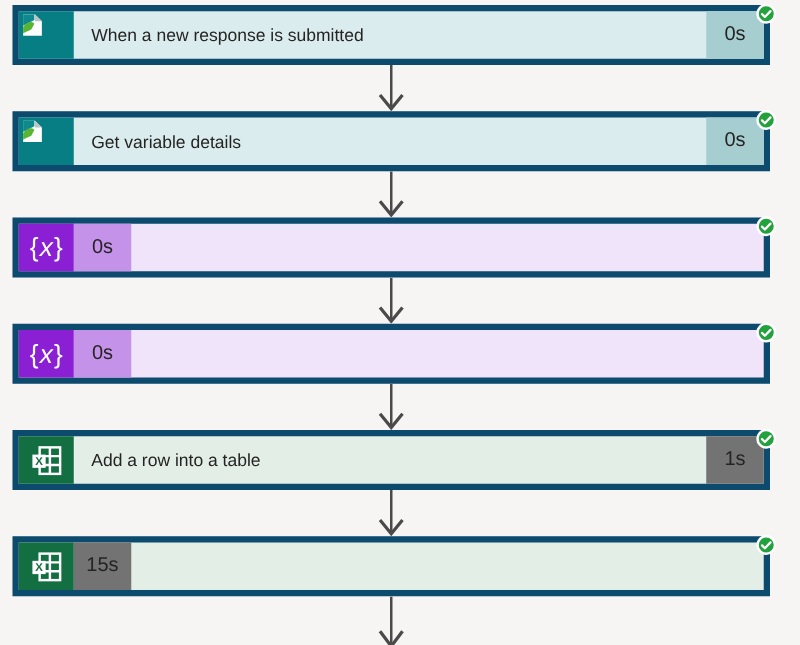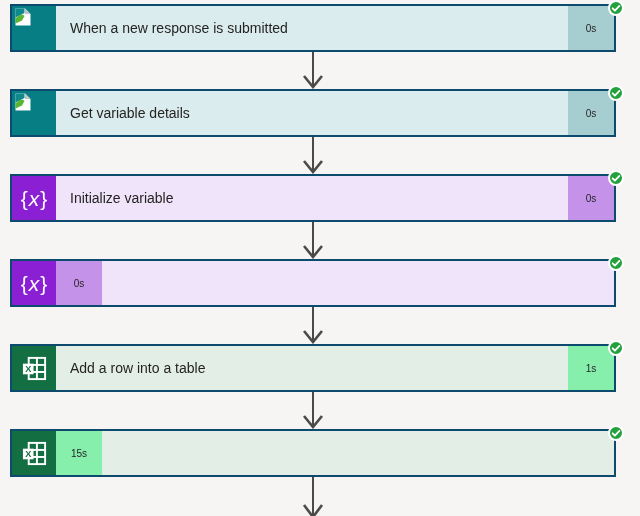--- a/index.html
+++ b/index.html
@@ -18,21 +18,21 @@
     flex-direction: column;
     padding-top: 4px;
   }
   .card {
     position: relative;
     margin-left: 10px;
     width: 606px;
     height: 48px;
     display: flex;
     align-items: stretch;
-    border: 2px solid #0c4a6e;
+    border: 5px solid #0c4a6e;
     cursor: pointer;
   }
   .icon-cell {
     flex: none;
     width: 44px;
     position: relative;
     display: flex;
     align-items: center;
     justify-content: center;
   }
@@ -44,32 +44,32 @@
     font-size: 14px;
     white-space: nowrap;
     overflow: hidden;
   }
   .duration {
     flex: none;
     width: 46px;
     display: flex;
     align-items: center;
     justify-content: center;
-    font-size: 10px;
+    font-size: 16px;
   }
   
   .card.teal   { background: #daeced; }
   .card.teal   .icon-cell { background: #077d84; }
   .card.teal   .duration  { background: #a6ced1; }
   .card.purple { background: #efe4f9; }
   .card.purple .icon-cell { background: #8a1fd3; }
   .card.purple .duration  { background: #c592ea; }
   .card.green  { background: #e3eee6; }
   .card.green  .icon-cell { background: #136f42; }
-  .card.green  .duration  { background: #86efac; text-align: center; }
+  .card.green  .duration  { background: #737373; text-align: center; }
 
   
   .forms-glyph {
     position: absolute;
     top: 1px;
     left: 1px;
     width: 20px;
     height: 20px;
   }
   
@@ -166,21 +166,20 @@
     </div>
 
     <div class="card purple">
       <div class="icon-cell">
         <span class="var-glyph">
             <span class="brace">{</span>
             <span class="vx">x</span>
             <span class="brace">}</span>
           </span>
       </div>
-      <div class="step-title">Initialize variable</div>
       <div class="duration">0s</div>
       <div class="badge">
         <svg viewBox="0 0 16 16" width="12" height="12">
             <path d="M3.5 8.4 l3 3 L12.5 5.2" stroke="#fff" stroke-width="2.4" fill="none" stroke-linecap="round" stroke-linejoin="round"></path>
           </svg>
       </div>
     </div>
 
     <div class="arrow">
       <svg width="24" height="37" viewBox="0 0 24 37">

